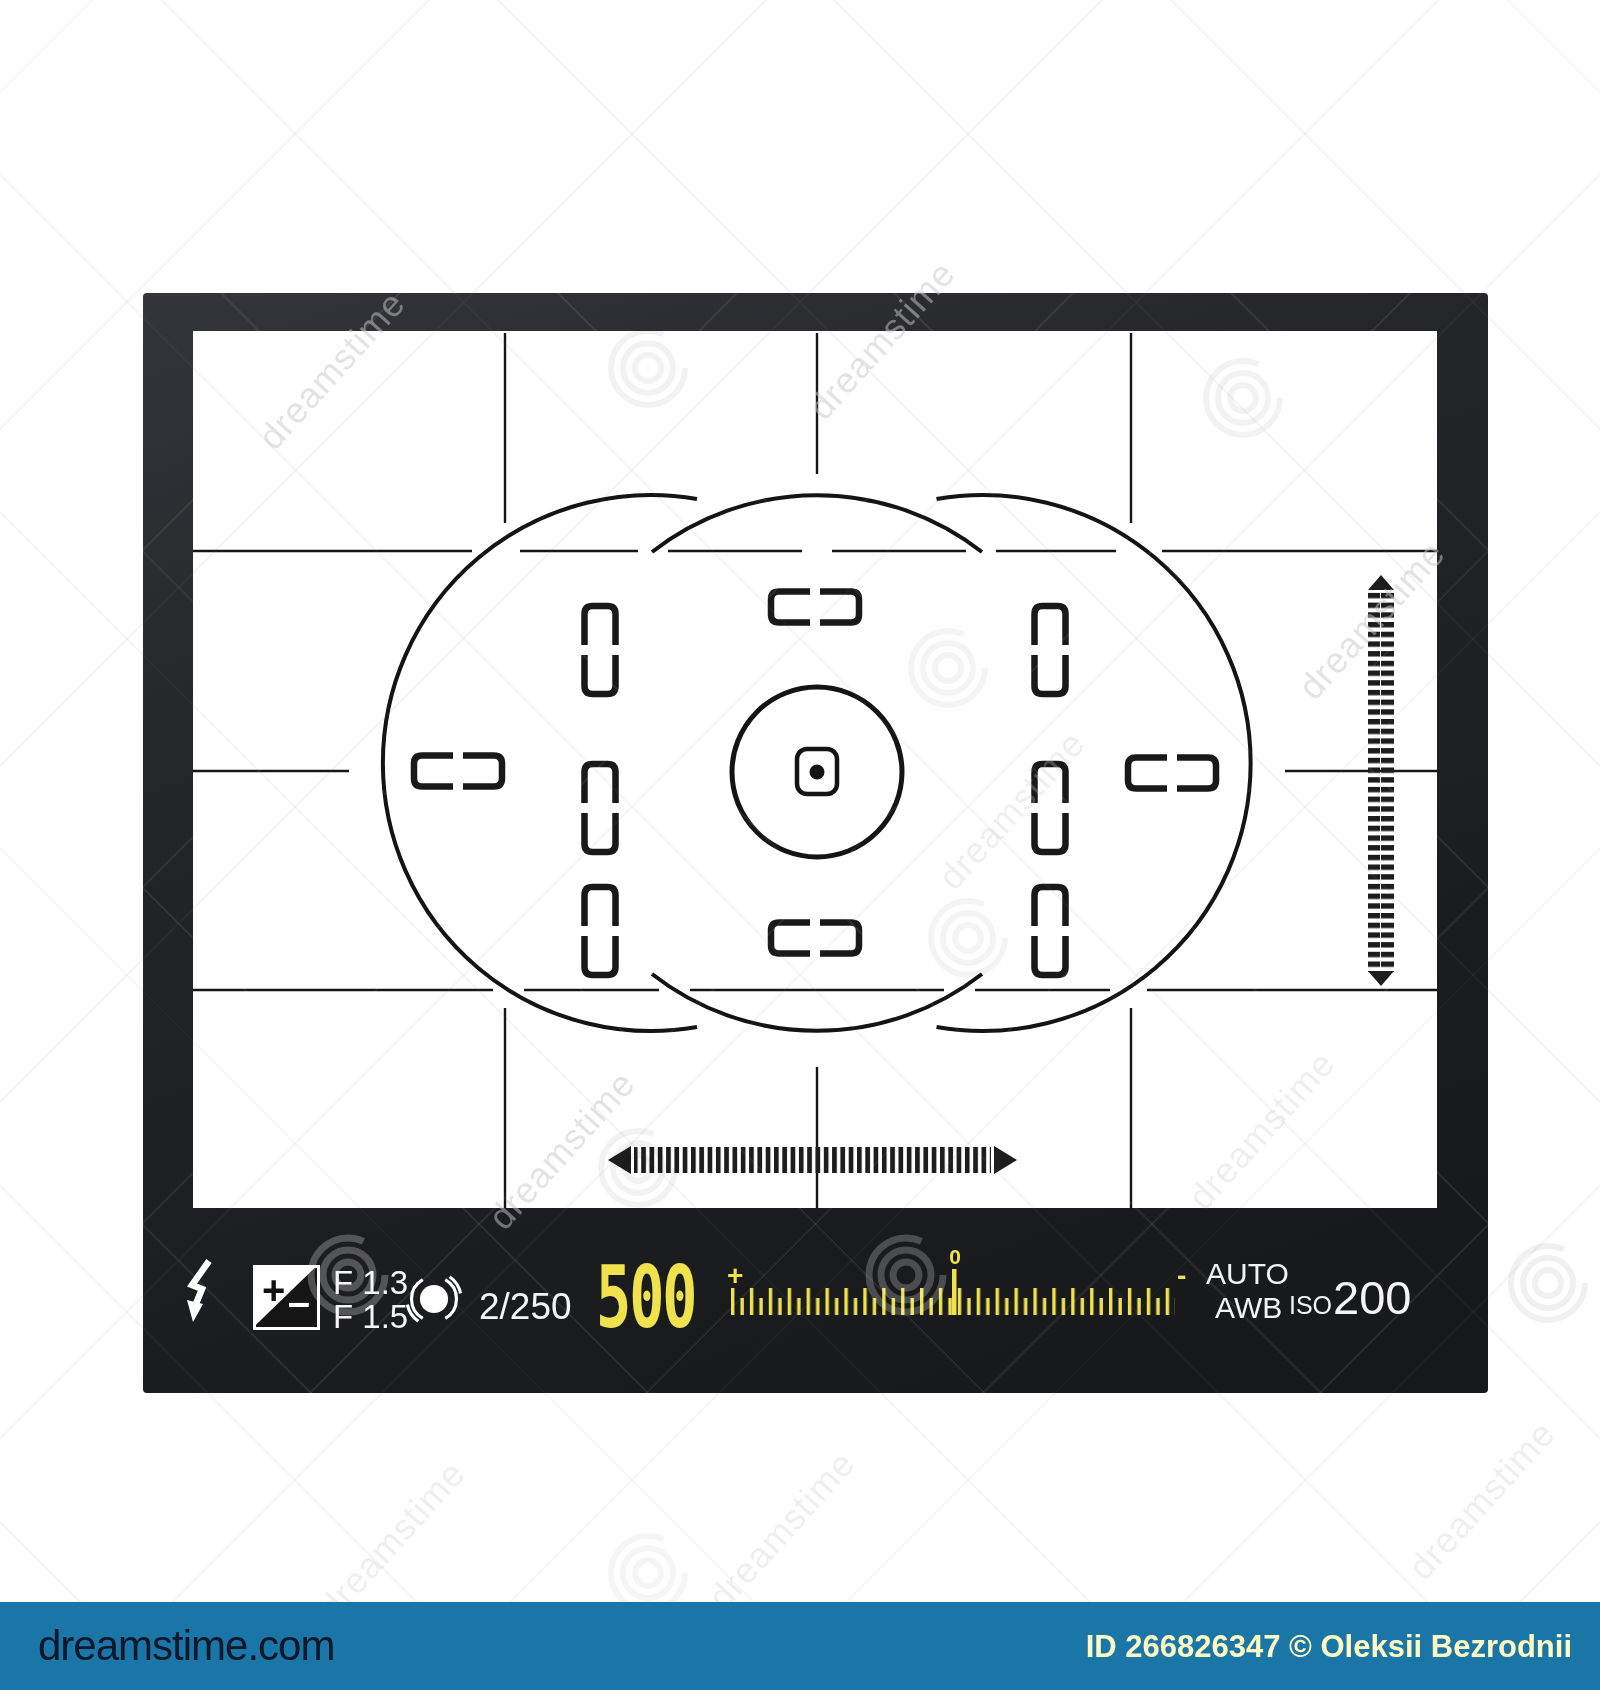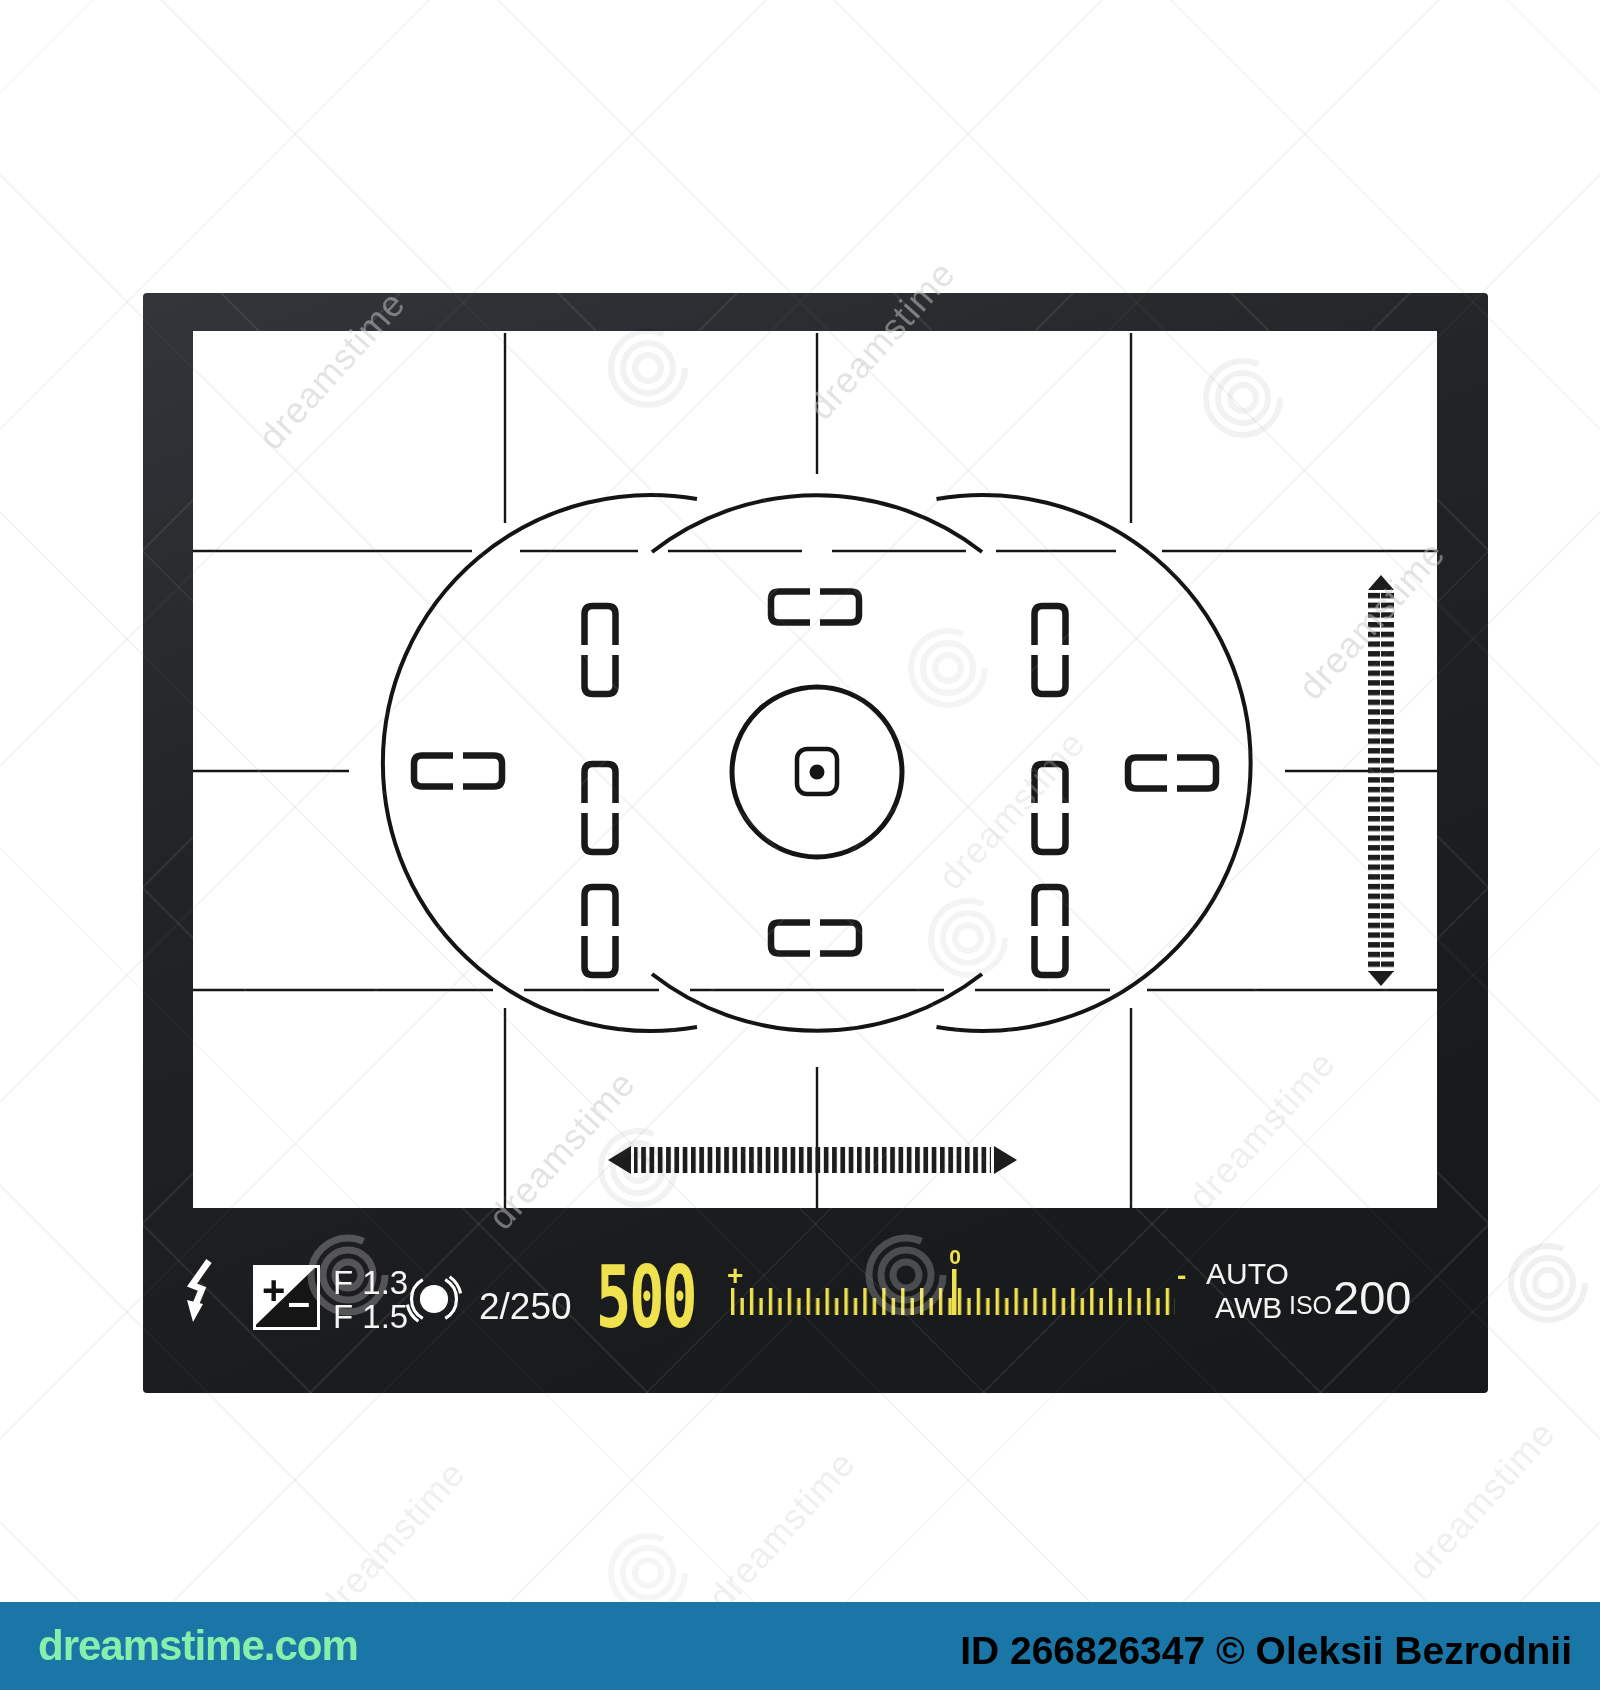--- a/index.html
+++ b/index.html
@@ -39,22 +39,22 @@
   .shutter{font-family:"DejaVu Sans Mono",monospace;font-weight:bold;color:#efe24e;
     font-size:86px;line-height:66px;letter-spacing:-3px;transform:scaleX(.68);transform-origin:left top;}
   .yel{color:#efe24e;}
   .mplus,.mminus{font-size:28px;font-weight:bold;}
   .mzero{font-size:21px;font-weight:bold;width:20px;text-align:center;}
   .wb{font-size:30px;}
   .isolabel{font-size:25px;}
   .isoval{font-size:47px;}
   
   .bluebar{position:absolute;left:0;top:1602px;width:1600px;height:88px;background:#1b76a8;z-index:9;}
-  .bluebar .logo{position:absolute;left:38px;top:20px;color:#86efac;font-weight:bold;font-size:42px;letter-spacing:-1px;}
-  .bluebar .credit{position:absolute;right:28px;top:27px;color:#000000;font-weight:600;font-size:39px;}
+  .bluebar .logo{position:absolute;left:38px;top:20px;color:#0f172a;font-weight:normal;font-size:42px;letter-spacing:-1px;}
+  .bluebar .credit{position:absolute;right:28px;top:27px;color:#fef9c3;font-weight:600;font-size:31px;}
 </style>
 </head>
 <body>
 
 <div class="page">
 
   <span class="wm-text" style="left:250px;top:430px">dreamstime</span>
   <span class="wm-text" style="left:800px;top:400px">dreamstime</span>
   <span class="wm-text" style="left:1290px;top:680px">dreamstime</span>
   <span class="wm-text" style="left:480px;top:1210px">dreamstime</span>

